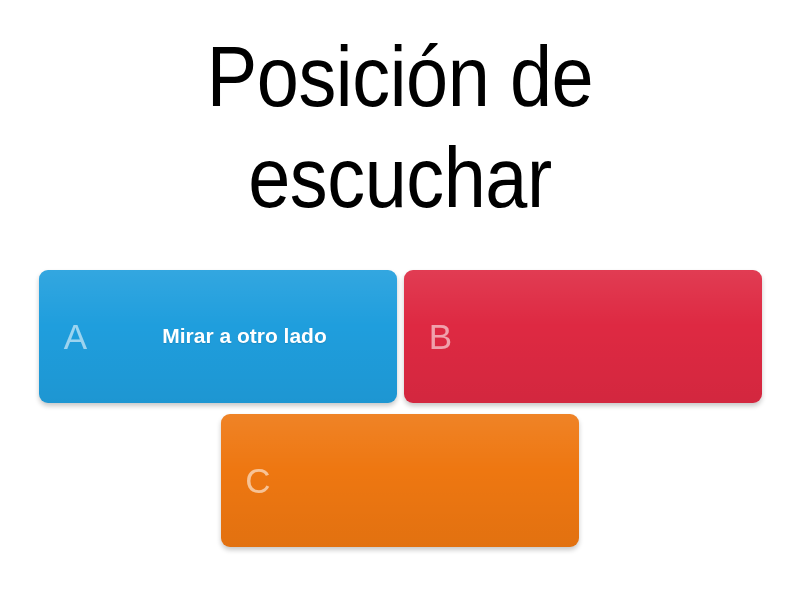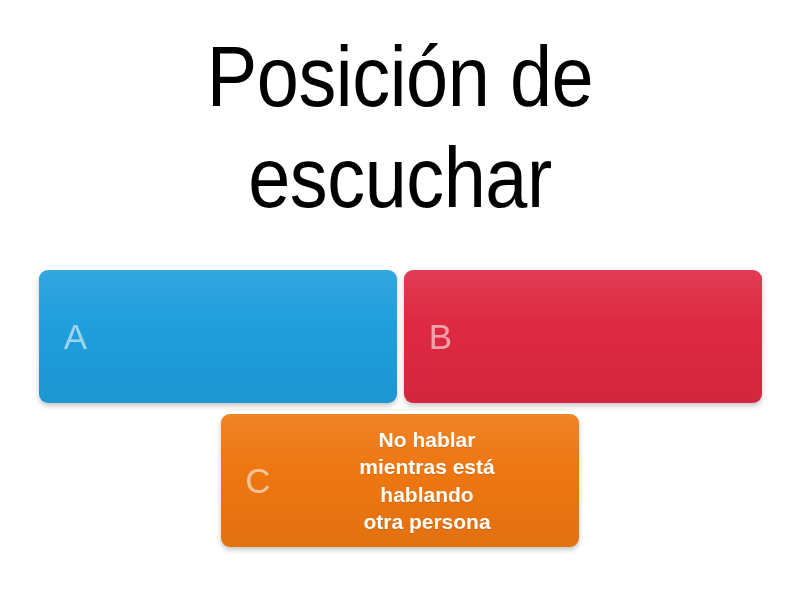--- a/index.html
+++ b/index.html
@@ -118,35 +118,32 @@
 
   <h1 class="question-title">Posición de
 escuchar</h1>
 
   <div class="answers">
 
     <div class="answers-row">
 
       <div class="answer-card card-a">
         <span class="answer-letter">A</span>
+        <span class="answer-text">Mirar a otro lado</span>
       </div>
 
       <div class="answer-card card-b">
         <span class="answer-letter">B</span>
       </div>
 
     </div>
 
     <div class="answers-row">
 
       <div class="answer-card card-c">
         <span class="answer-letter">C</span>
-        <span class="answer-text">No hablar
-mientras está
-hablando
-otra persona</span>
       </div>
 
     </div>
 
   </div>
 
 </div>
 
 </body></html>

